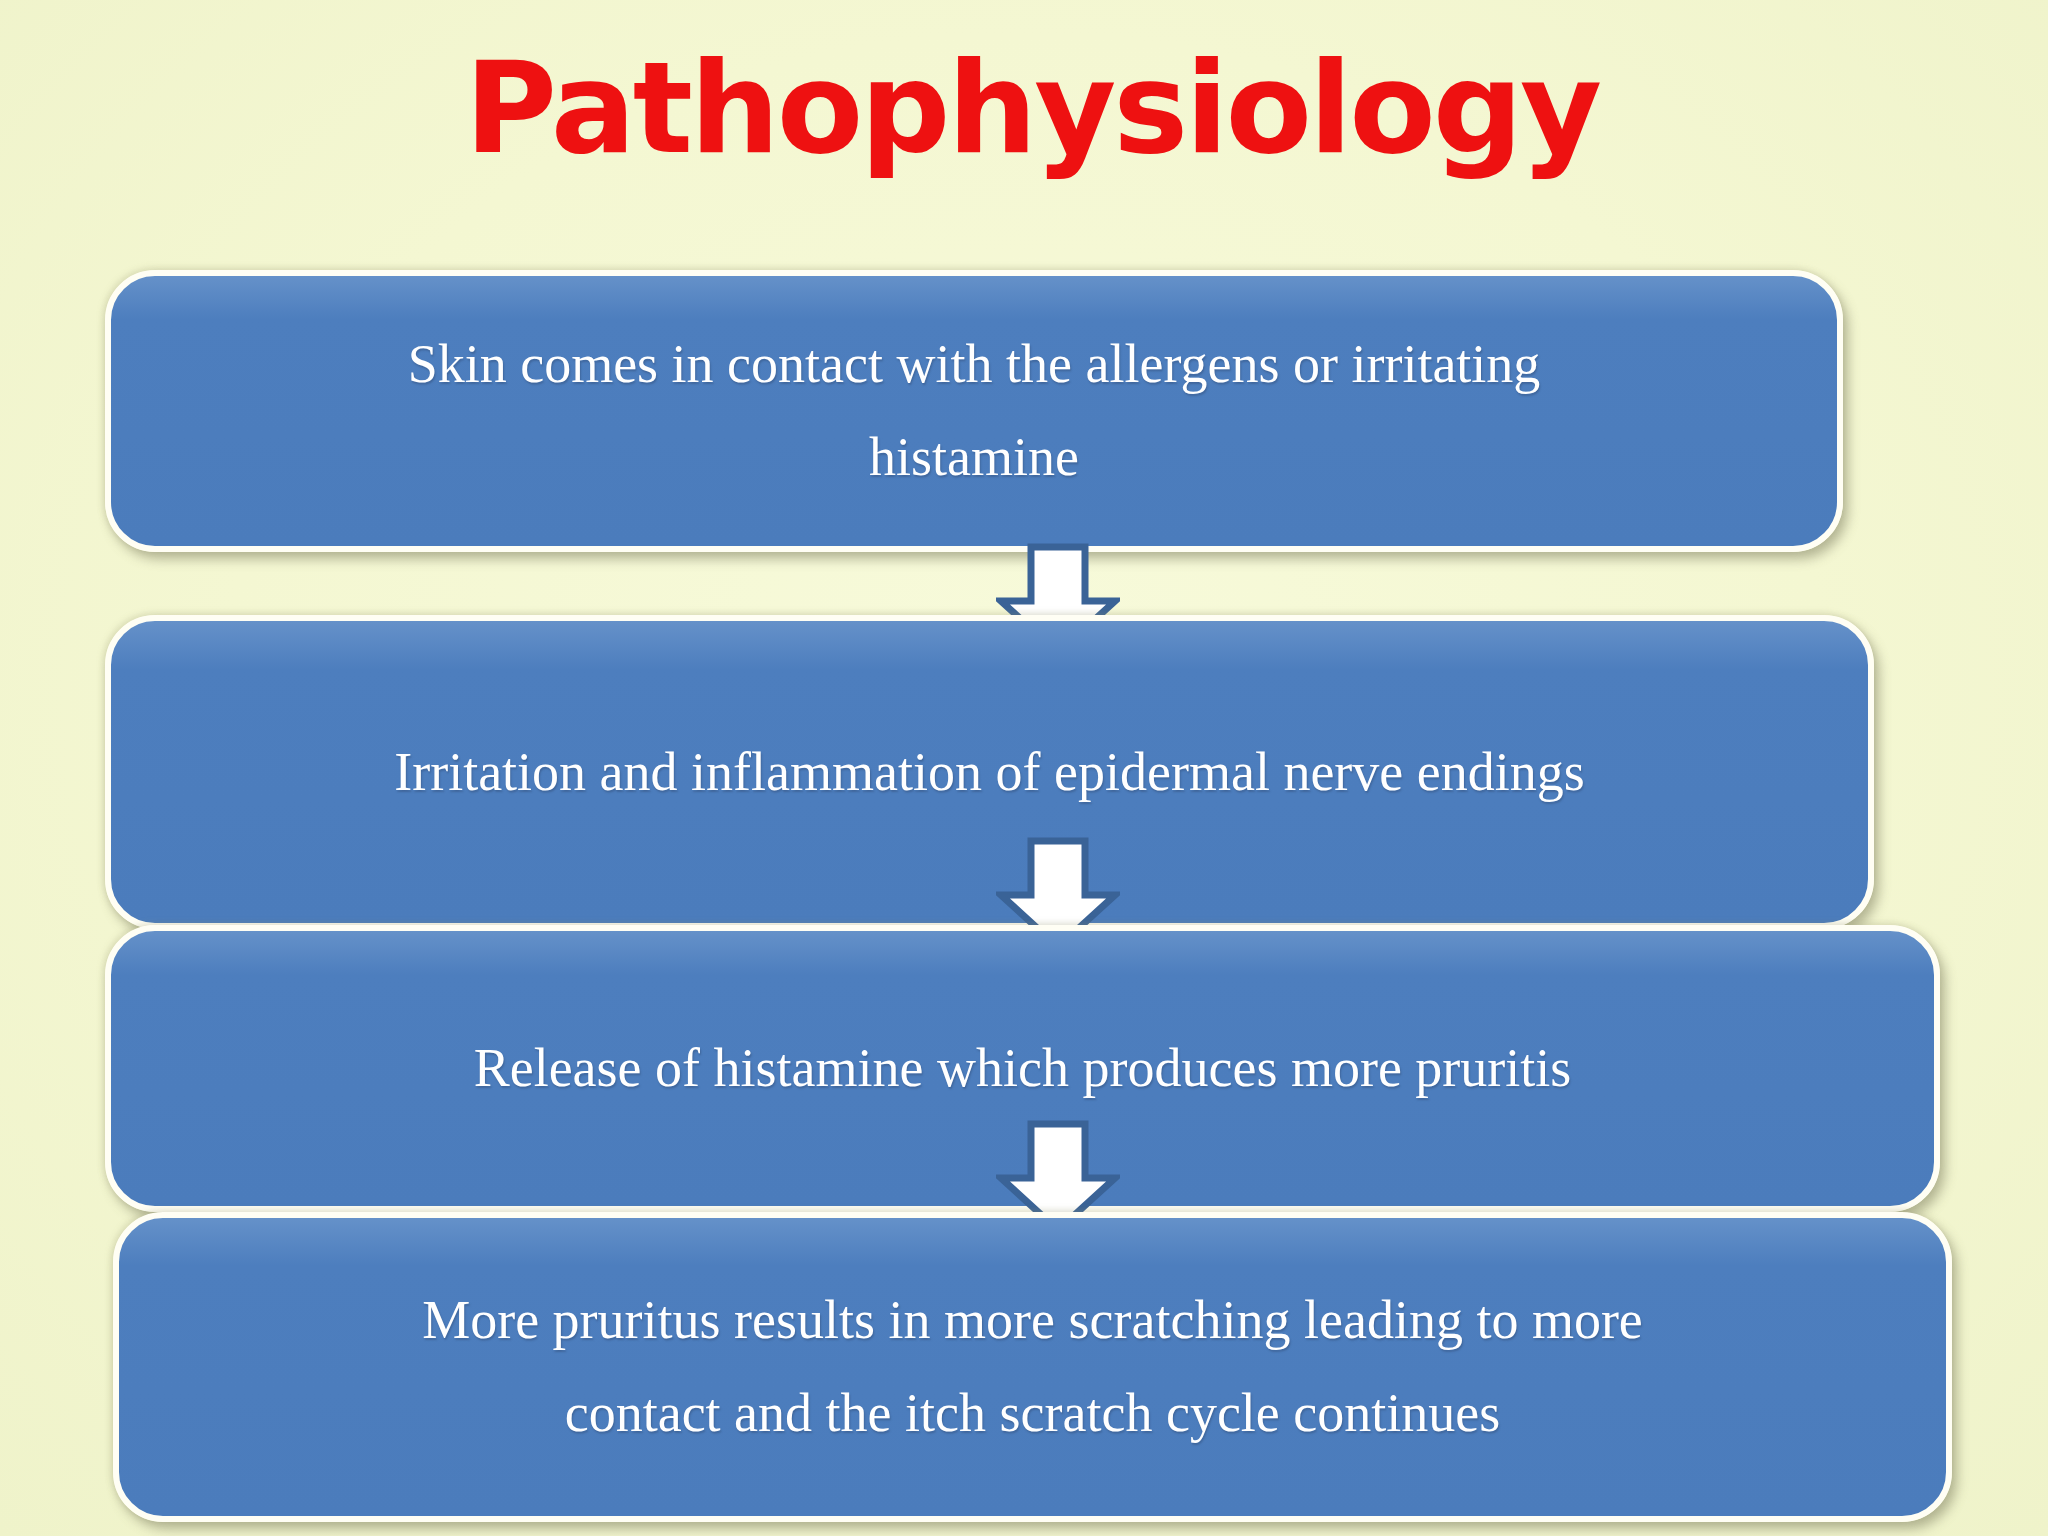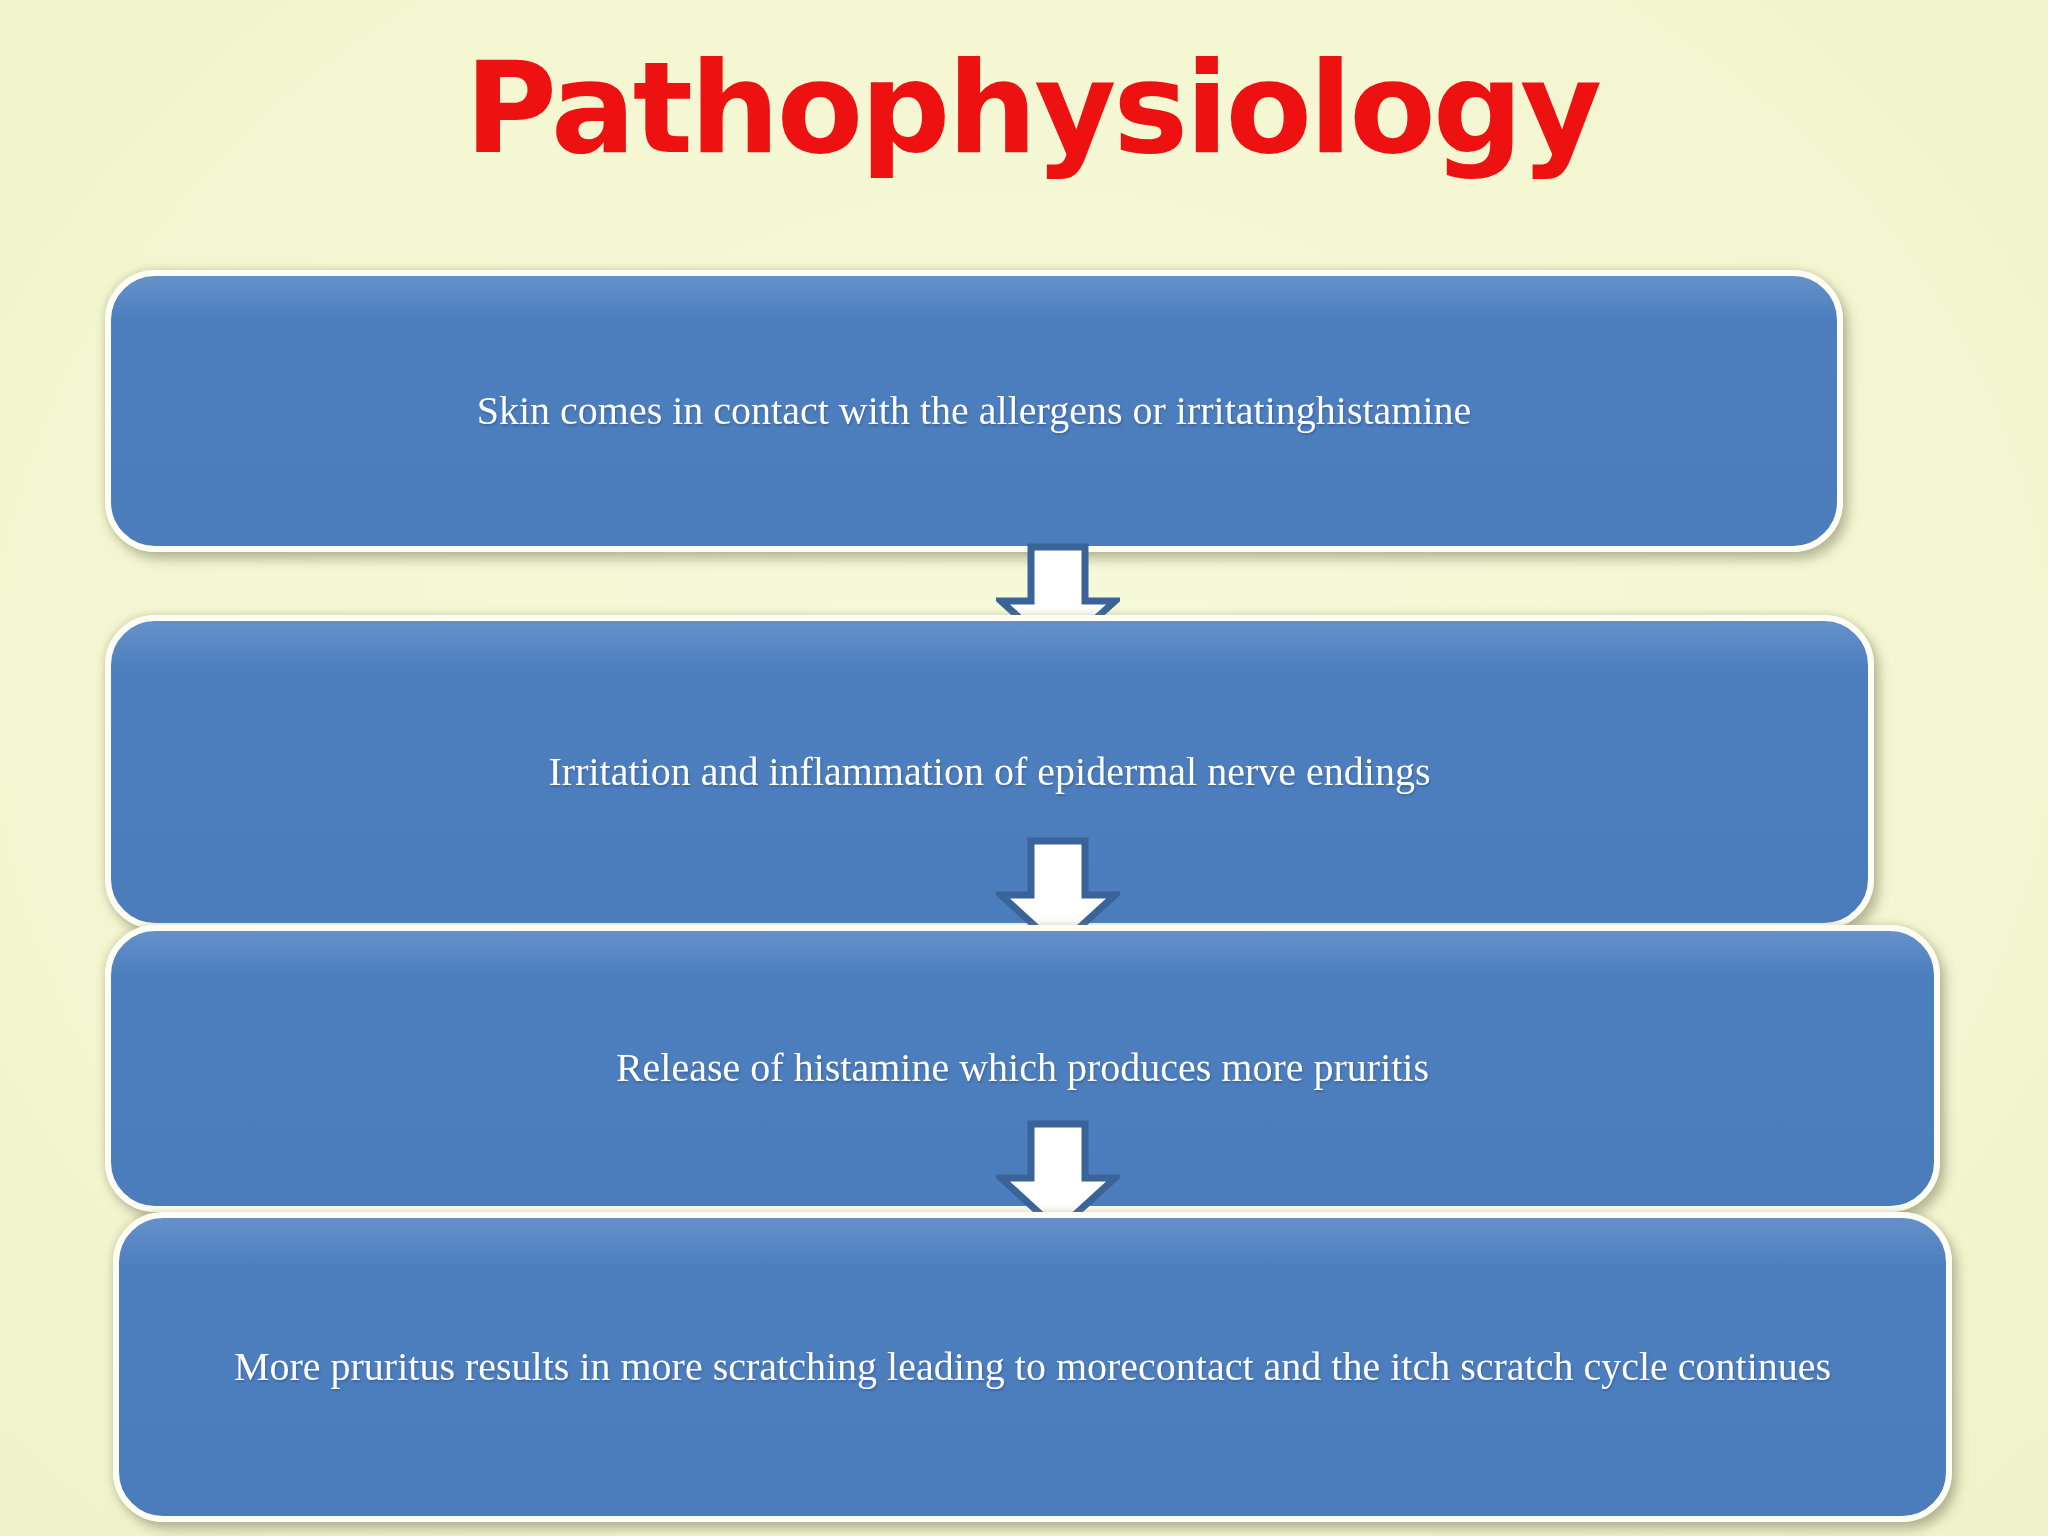--- a/index.html
+++ b/index.html
@@ -35,25 +35,25 @@
   .step-box {
     position: absolute;
     box-sizing: border-box;
     background: linear-gradient(180deg, #6а91c9 0%, #4d7ebe 16%, #4b7cbc 100%);
     background: linear-gradient(180deg, #6591c9 0%, #4d7ebe 16%, #4b7cbc 100%);
     border: 6px solid #fffef4;
     border-radius: 50px;
     box-shadow: 5px 7px 12px rgba(105, 105, 75, 0.45), -2px -2px 6px rgba(160, 160, 120, 0.25);
     color: #ffffff;
     display: flex;
-    flex-direction: row;
+    flex-direction: column;
     align-items: center;
     justify-content: center;
     text-align: center;
-    font-size: 40px;
+    font-size: 54px;
     line-height: 1.72;
   }
   .step-line {
     display: block;
     white-space: nowrap;
     text-shadow: 1px 2px 2px rgba(40, 60, 95, 0.35);
   }
   .box-1 { left: 105px;  top: 270px;  width: 1738px; height: 282px; }
   .box-2 { left: 105px;  top: 615px;  width: 1769px; height: 314px; }
   .box-3 { left: 105px;  top: 925px;  width: 1835px; height: 287px; }

